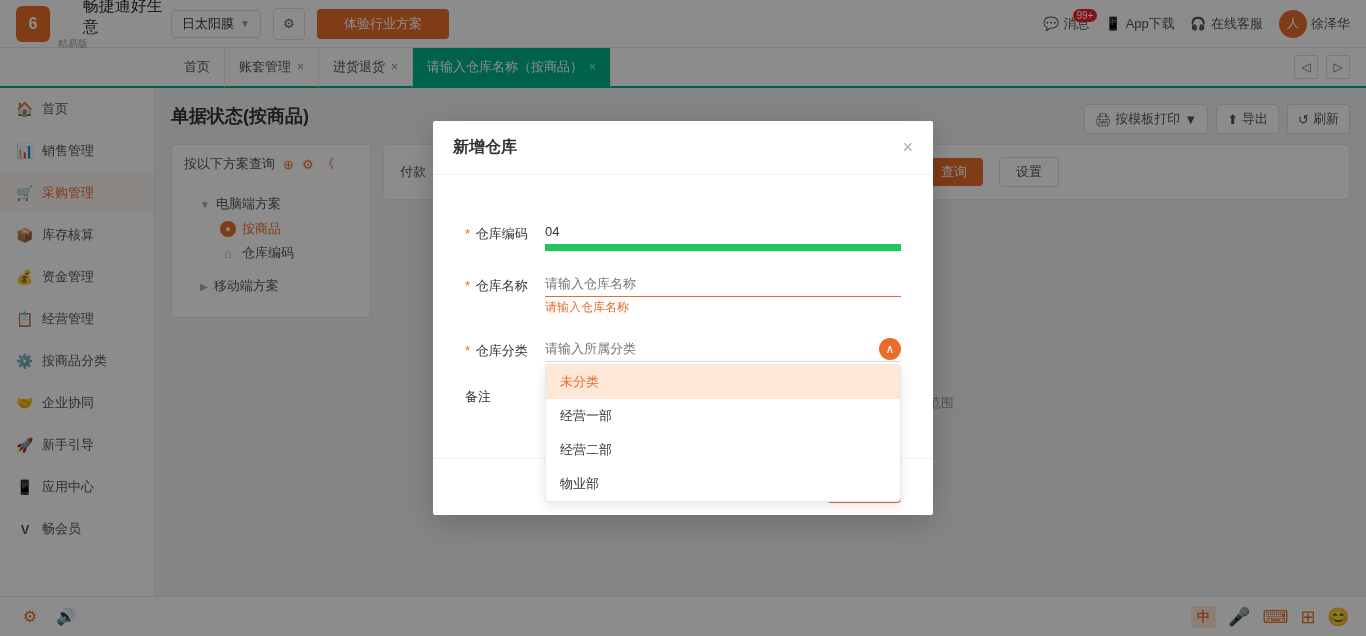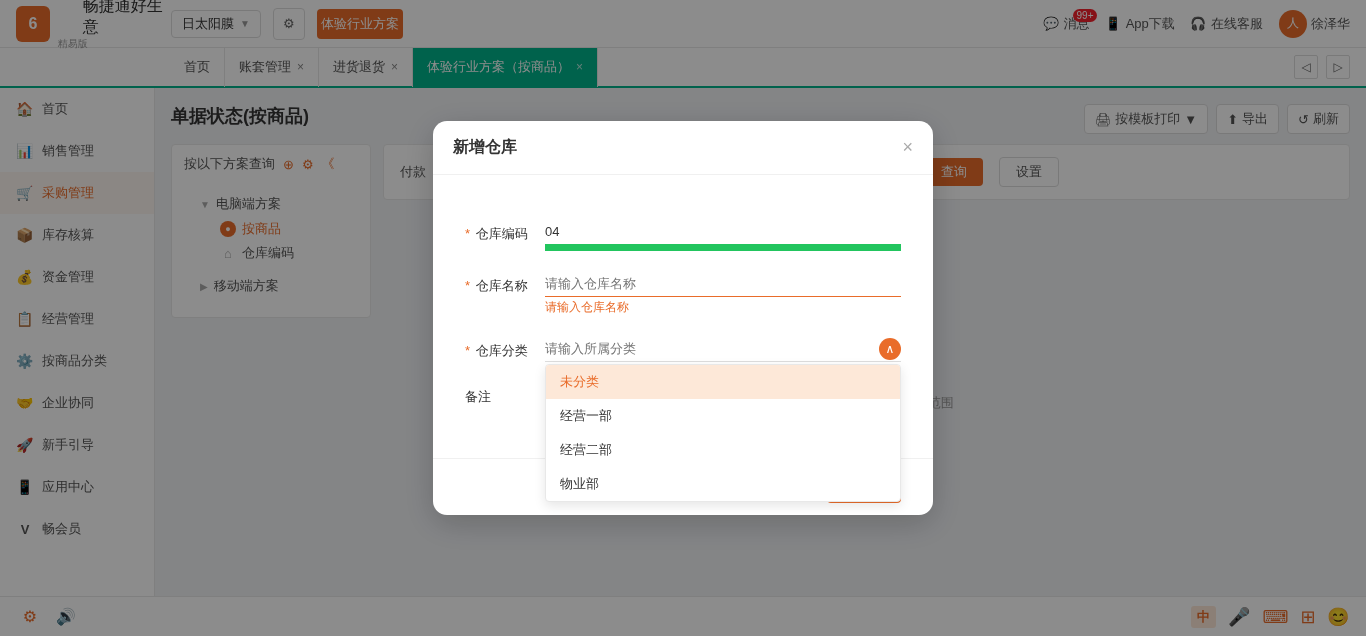--- a/index.html
+++ b/index.html
@@ -66,21 +66,21 @@
       justify-content: center;
       cursor: pointer;
       color: #666;
       background: #fff;
     }
     .trial-btn {
       background: #e96c2a;
       color: white;
       border: none;
       border-radius: 4px;
-      padding: 6px 4px;
+      padding: 6px 27px;
       cursor: pointer;
       font-size: 13px;
     }
     .header-right {
       display: flex;
       align-items: center;
       gap: 16px;
     }
     .header-right-item {
       display: flex;
@@ -318,21 +318,21 @@
       background: rgba(0,0,0,0.45);
       z-index: 100;
       display: flex;
       align-items: center;
       justify-content: center;
     }
 
     
     .dialog {
       background: #fff;
-      border-radius: 14px;
+      border-radius: 2px;
       width: 500px;
       box-shadow: 0 8px 32px rgba(0,0,0,0.2);
       position: relative;
       overflow: visible;
     }
     .dialog-header {
       padding: 16px 20px;
       border-bottom: 1px solid #f0f0f0;
       display: flex;
       align-items: center;
@@ -503,21 +503,21 @@
   </div>
   <div class="tab-item">
     <span>账套管理</span>
     <span class="tab-close">×</span>
   </div>
   <div class="tab-item">
     <span>进货退货</span>
     <span class="tab-close">×</span>
   </div>
   <div class="tab-item active">
-    <span>体验行业方案（按商品）</span>
+    <span>请输入仓库名称（按商品）</span>
     <span class="tab-close">×</span>
   </div>
   <div class="tab-bar-right">
     <div class="tab-nav-btn">◁</div>
     <div class="tab-nav-btn">▷</div>
   </div>
 </div>
 
 <div class="main-layout">
 

